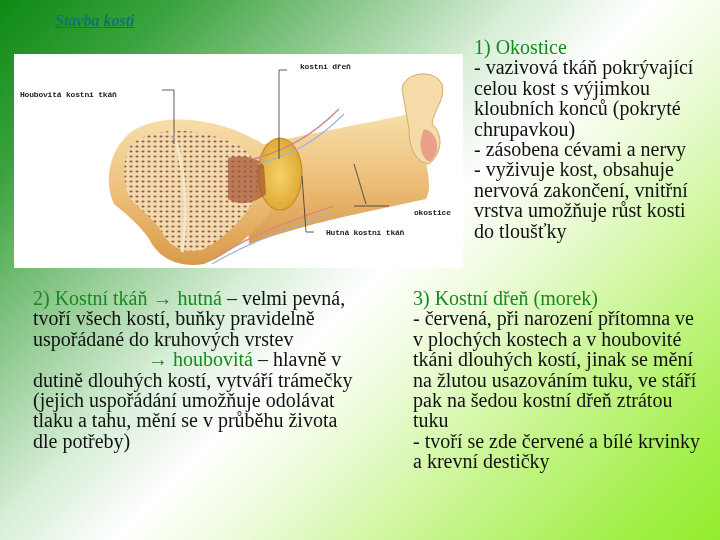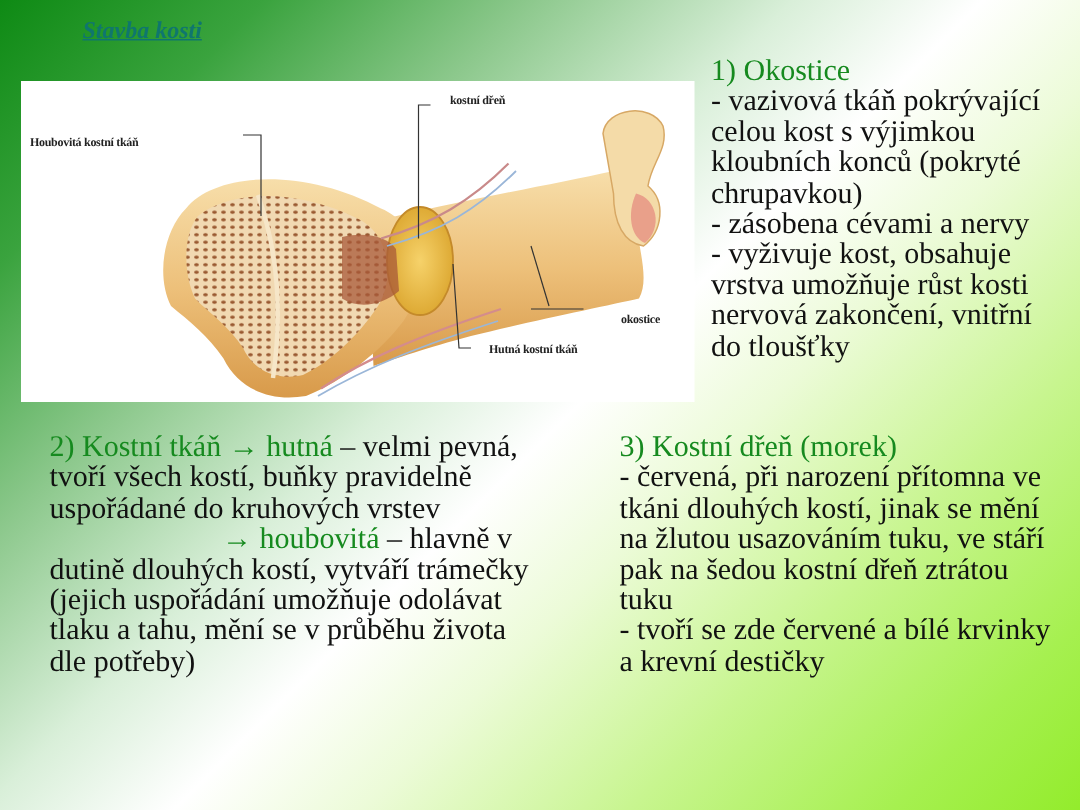--- a/index.html
+++ b/index.html
@@ -15,21 +15,21 @@
       font-style: italic; font-weight: bold;
       font-size: 16px; color: #0f766e; text-decoration: underline;
       cursor: pointer;
     }
     .figure {
       position: absolute; left: 14px; top: 54px; width: 449px; height: 214px;
       background: #ffffff;
     }
     .figure svg { position: absolute; left: 0; top: 0; }
     .fig-label {
-      position: absolute; font-family: Liberation Serif, serif;
+      position: absolute; font-family: Liberation Mono, monospace;
       font-weight: bold; font-size: 8px; color: #222;
       white-space: nowrap; letter-spacing: -0.2px;
     }
     .text-block {
       position: absolute; font-size: 20px; line-height: 20.4px; color: #111;
     }
     .text-block .line { display: block; white-space: nowrap; }
     .green { color: #168a1f; }
     .block1 { left: 474px; top: 37px; }
     .block2 { left: 33px; top: 288px; }
@@ -90,38 +90,39 @@
 </div>
 
 <div class="text-block block1">
   <span class="line green">1) Okostice</span>
   <span class="line">- vazivová tkáň pokrývající</span>
   <span class="line">celou kost s výjimkou</span>
   <span class="line">kloubních konců (pokryté</span>
   <span class="line">chrupavkou)</span>
   <span class="line">- zásobena cévami a nervy</span>
   <span class="line">- vyživuje kost, obsahuje</span>
+  <span class="line">nervová zakončení, vnitřní</span>
   <span class="line">vrstva umožňuje růst kosti</span>
-  <span class="line">nervová zakončení, vnitřní</span>
   <span class="line">do tloušťky</span>
 </div>
 
 <div class="text-block block2">
   <span class="line"><span class="green">2) Kostní tkáň → hutná</span><span> – velmi pevná,</span></span>
   <span class="line">tvoří všech kostí, buňky pravidelně</span>
   <span class="line">uspořádané do kruhových vrstev</span>
   <span class="line indent"><span class="green">→ houbovitá</span><span> – hlavně v</span></span>
   <span class="line">dutině dlouhých kostí, vytváří trámečky</span>
   <span class="line">(jejich uspořádání umožňuje odolávat</span>
   <span class="line">tlaku a tahu, mění se v průběhu života</span>
   <span class="line">dle potřeby)</span>
 </div>
 
 <div class="text-block block3">
   <span class="line green">3) Kostní dřeň (morek)</span>
   <span class="line">- červená, při narození přítomna ve</span>
+  <span class="line">v plochých kostech a v houbovité</span>
   <span class="line">tkáni dlouhých kostí, jinak se mění</span>
   <span class="line">na žlutou usazováním tuku, ve stáří</span>
   <span class="line">pak na šedou kostní dřeň ztrátou</span>
   <span class="line">tuku</span>
   <span class="line">- tvoří se zde červené a bílé krvinky</span>
   <span class="line">a krevní destičky</span>
 </div>
 
 </body></html>

